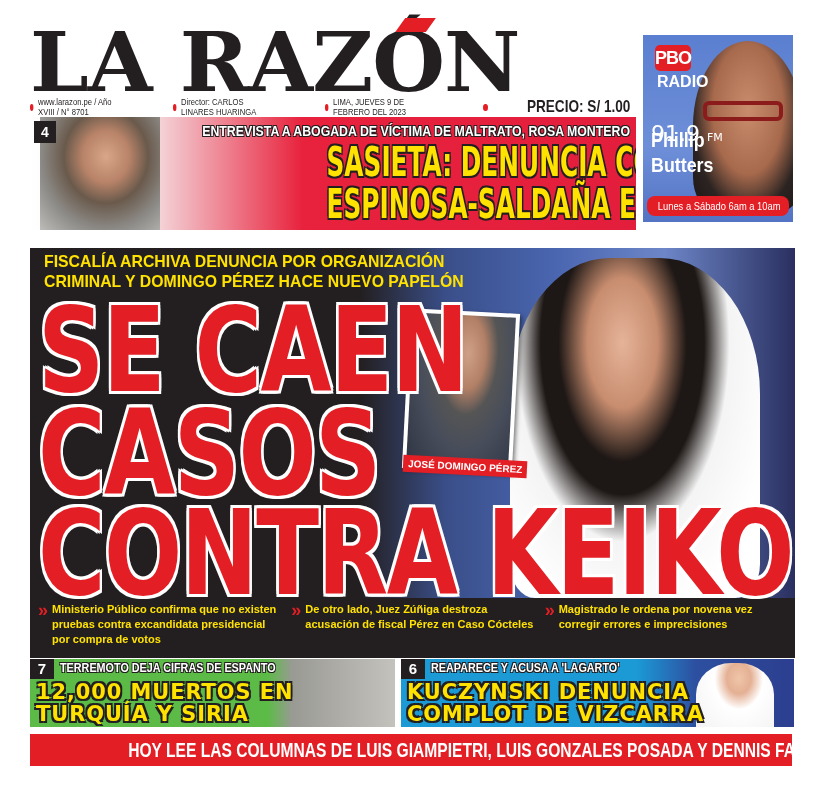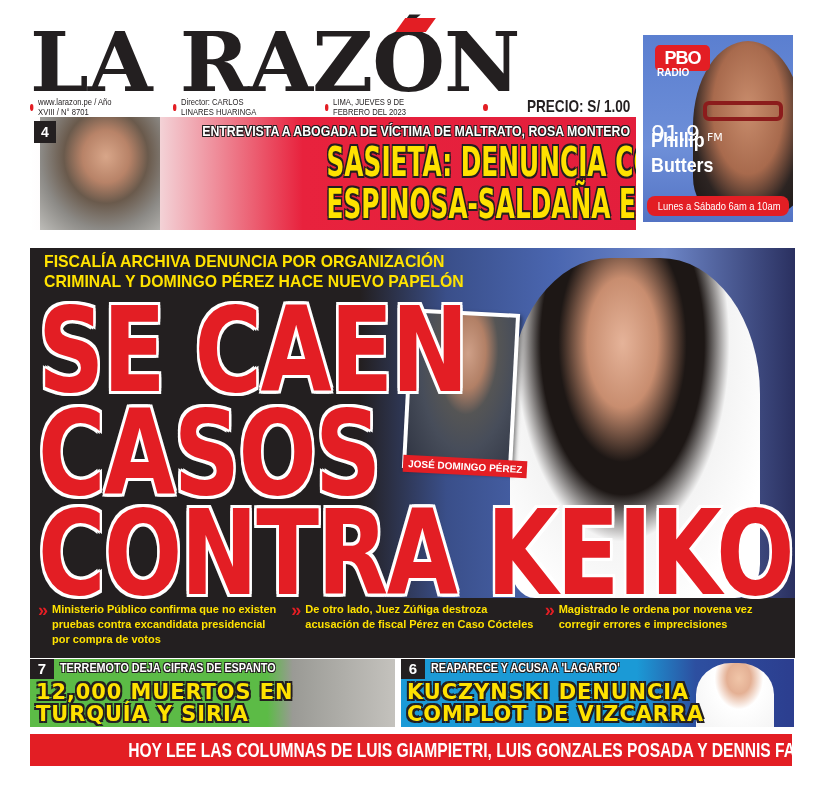--- a/index.html
+++ b/index.html
@@ -37,25 +37,25 @@
     .radio-ad .face {
       position: absolute; right: -10px; top: 6px; width: 110px; height: 170px;
       border-radius: 50% 50% 20% 20%;
       background: radial-gradient(ellipse at 50% 40%, #c98d6d 0%, #a86a4d 45%, #2c2422 72%, #1a1514 100%);
     }
     .radio-ad .glasses {
       position: absolute; right: 10px; top: 66px; width: 80px; height: 20px;
       border: 4px solid #8c1c1c; border-radius: 6px;
     }
     .radio-ad .pbo-logo {
-      position: absolute; left: 12px; top: 10px; width: 55px; height: 26px; background: #e31e24;
-      border-radius: 5px; color: #fff; font-weight: bold; font-size: 18px; text-align: center; line-height: 26px;
+      position: absolute; left: 12px; top: 10px; width: 36px; height: 26px; background: #e31e24;
+      border-radius: 5px; color: #fff; font-weight: bold; font-size: 18px; text-align: right; line-height: 26px;
       font-family: "Liberation Sans", sans-serif; letter-spacing: -1px;
     }
-    .radio-ad .radio-label { position: absolute; left: 14px; top: 32px; color: #fff; font-weight: bold; font-size: 10px; }
+    .radio-ad .radio-label { position: absolute; left: 14px; top: 38px; color: #fff; font-weight: bold; font-size: 16px; }
     .radio-ad .freq { position: absolute; left: 8px; top: 50px; color: #fff; font-size: 22px; font-family: "DejaVu Sans", sans-serif; margin-top: 36px; }
     .radio-ad .freq small { font-size: 11px; }
     .radio-ad .host { position: absolute; left: 8px; top: 92px; color: #fff; font-weight: bold; font-size: 21px; line-height: 25px; transform: scaleX(0.85); transform-origin: left top; }
     .radio-ad .schedule {
       position: absolute; left: 4px; bottom: 6px; width: 142px; height: 20px; background: #e31e24; border-radius: 8px;
       color: #fff; font-size: 11px; text-align: center; line-height: 20px; white-space: nowrap;
     }
     .radio-ad .schedule span { display: inline-block; transform: scaleX(0.85); }
 
     

